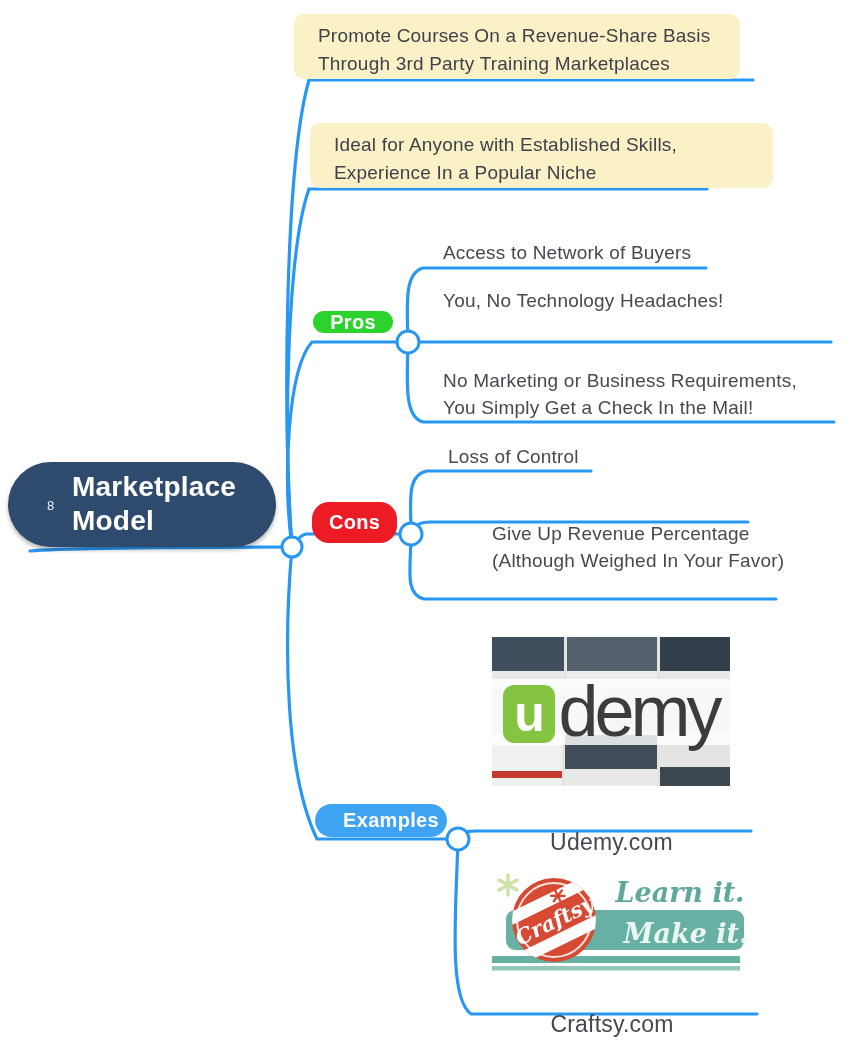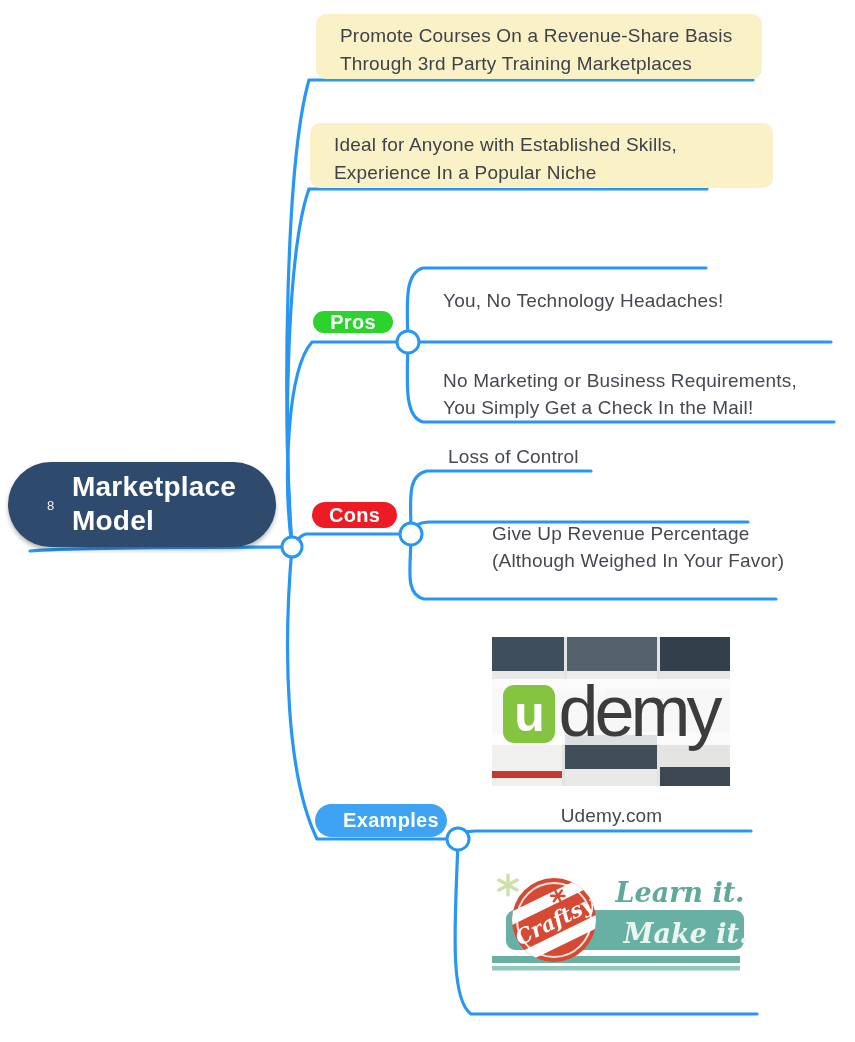--- a/index.html
+++ b/index.html
@@ -15,46 +15,46 @@
   .canvas{position:absolute; inset:0;}
   svg.links{position:absolute; left:0; top:0; z-index:1;}
   svg.links path{fill:none; stroke:var(--line-blue); stroke-width:3.2px; stroke-linecap:round;}
   svg.links circle.junction{fill:#fff; stroke:var(--line-blue); stroke-width:3px;}
 
   .abs{position:absolute; z-index:2;}
 
   
   .note{background:var(--note-cream); border-radius:10px; font-size:19px;
         line-height:28px; color:#3E424A; letter-spacing:.2px; padding:8px 0 0 24px;}
-  .note-1{left:316px; top:14px; width:446px; height:65px;}
+  .note-1{left:294px; top:14px; width:446px; height:65px;}
   .note-2{left:310px; top:123px; width:463px; height:65px;}
 
   
   .central{left:8px; top:462px; width:268px; height:85px; border-radius:44px;
            background:var(--node-navy); box-shadow:0 3px 4px rgba(0,0,0,.28);}
   .central-number{position:absolute; left:39px; top:36px; font-size:13px; color:#ffffff; opacity:.92;}
   .central-title{position:absolute; left:64px; top:8px; width:205px; font-size:28px; font-weight:bold;
                  line-height:34px; color:#fff; letter-spacing:.2px;}
 
   
   .pill{border-radius:17px; color:#fff; font-weight:bold; font-size:20px;
         display:flex; align-items:center; justify-content:center; letter-spacing:.3px;}
   .pill-pros{left:313px; top:311px; width:80px; height:22px; background:var(--pros-green);}
-  .pill-cons{left:312px; top:502px; width:85px; height:26px; background:var(--cons-red);}
+  .pill-cons{left:312px; top:502px; width:85px; height:41px; background:var(--cons-red);}
   .pill-examples{left:315px; top:804px; width:132px; height:33px; background:var(--examples-blue);padding-left:20px;}
 
   
   .leaf{font-size:19px; line-height:27px; color:var(--text-dark); letter-spacing:.2px; white-space:nowrap;}
   .leaf-access{left:443px; top:239px;}
   .leaf-platform{left:443px; top:287px;}
   .leaf-nomarketing{left:443px; top:367px;}
   .leaf-loss{left:448px; top:443px;}
   .leaf-building{left:452px; top:496px;}
   .leaf-giveup{left:445px; top:520px;margin-left:47px;}
-  .caption{font-size:19px; color:var(--text-dark); text-align:center; letter-spacing:.2px;}
+  .caption{font-size:23px; color:var(--text-dark); text-align:center; letter-spacing:.2px;margin-top:24px;}
   .caption-udemy{left:472px; top:805px; width:279px;}
   .caption-craftsy{left:467px; top:987px; width:290px;}
 
   
   .udemy-img{left:492px; top:637px; width:238px; height:149px; overflow:hidden; background:#e3e4e1;}
   .ud-card{position:absolute;}
   .ud-band{position:absolute; left:0; top:42px; width:238px; height:66px; background:rgba(255,255,255,.82);}
   .ud-logo{position:absolute; left:0; top:38px; width:238px; height:74px; display:flex;
            align-items:flex-start; justify-content:center;}
   .ud-u{width:52px; height:58px; margin-top:10px; margin-right:3px; background:var(--udemy-green);
@@ -103,20 +103,23 @@
 
   <div class="abs central">
     <span class="central-number">8</span>
     <div class="central-title">Marketplace Model</div>
   </div>
 
   <div class="abs pill pill-pros">Pros</div>
   <div class="abs pill pill-cons">Cons</div>
   <div class="abs pill pill-examples">Examples</div>
 
+  <div class="abs leaf leaf-access">
+    <div>Access to Network of Buyers</div>
+  </div>
   <div class="abs leaf leaf-platform">
     <div>You, No Technology Headaches!</div>
   </div>
   <div class="abs leaf leaf-nomarketing">
     <div>No Marketing or Business Requirements,</div>
     <div>You Simply Get a Check In the Mail!</div>
   </div>
 
   <div class="abs leaf leaf-loss">
     <div>Loss of Control</div>
@@ -171,14 +174,15 @@
               <line x1="8" y1="-23" x2="20" y2="-17"></line>
               <line x1="20" y1="-23" x2="8" y2="-17"></line>
             </g>
             <text class="script" x="0" y="8" font-size="21" text-anchor="middle" fill="#ffffff">Craftsy</text>
           </g>
         </g>
         <circle cx="0" cy="0" r="37" fill="none" stroke="#ffffff" stroke-width="2" opacity=".85"></circle>
       </g>
     </svg>
   </div>
+  <div class="abs caption caption-craftsy">Craftsy.com</div>
 
 </div>
 
 </body></html>

